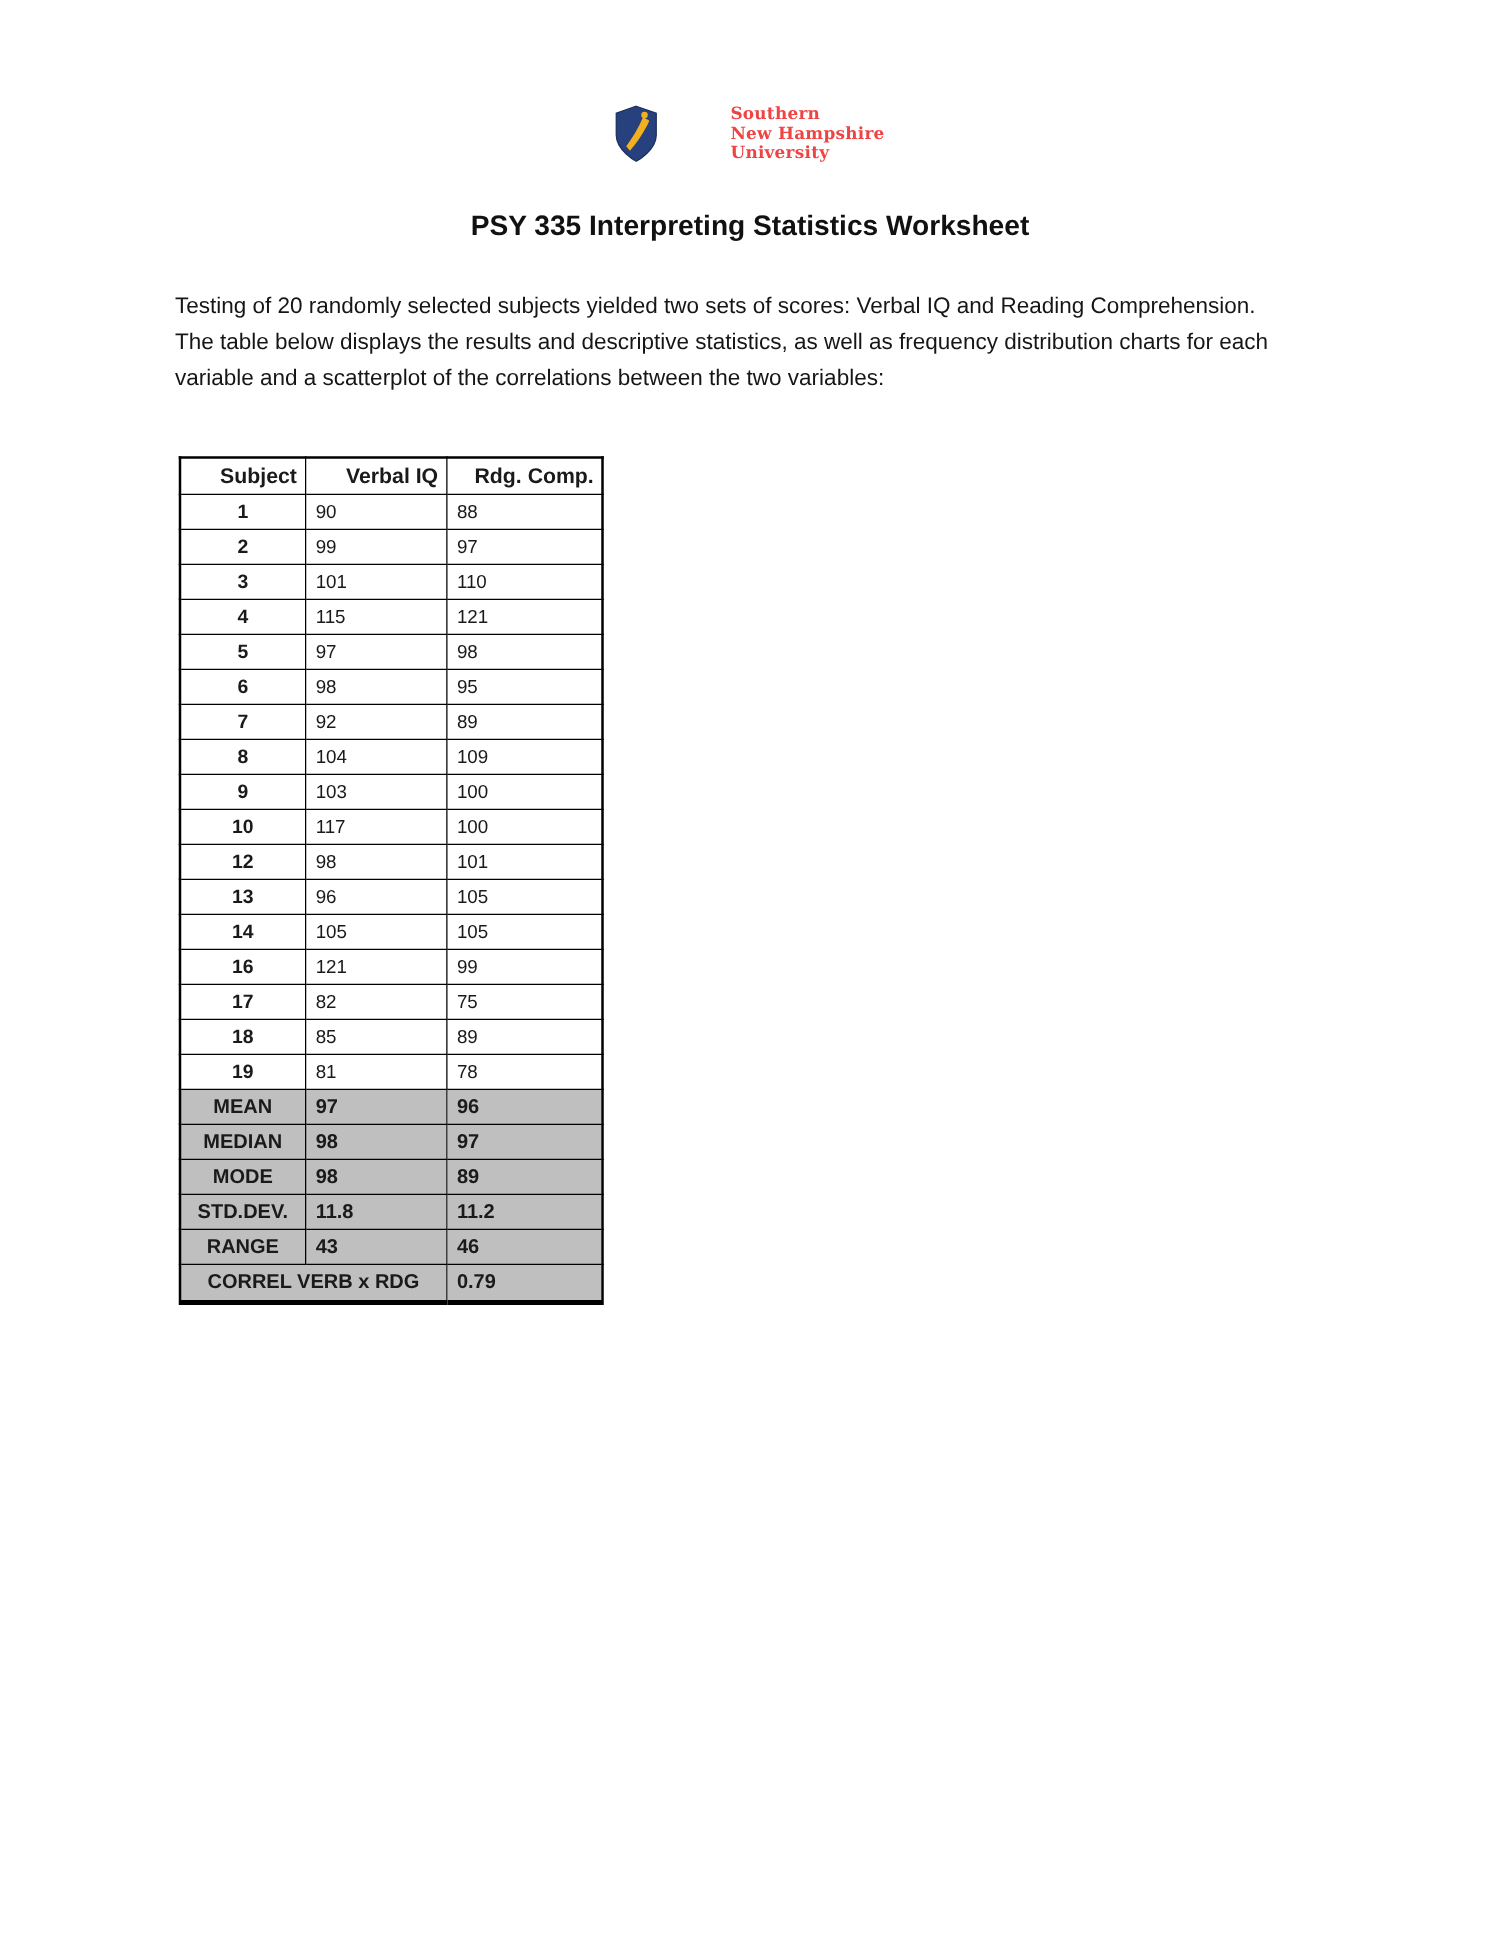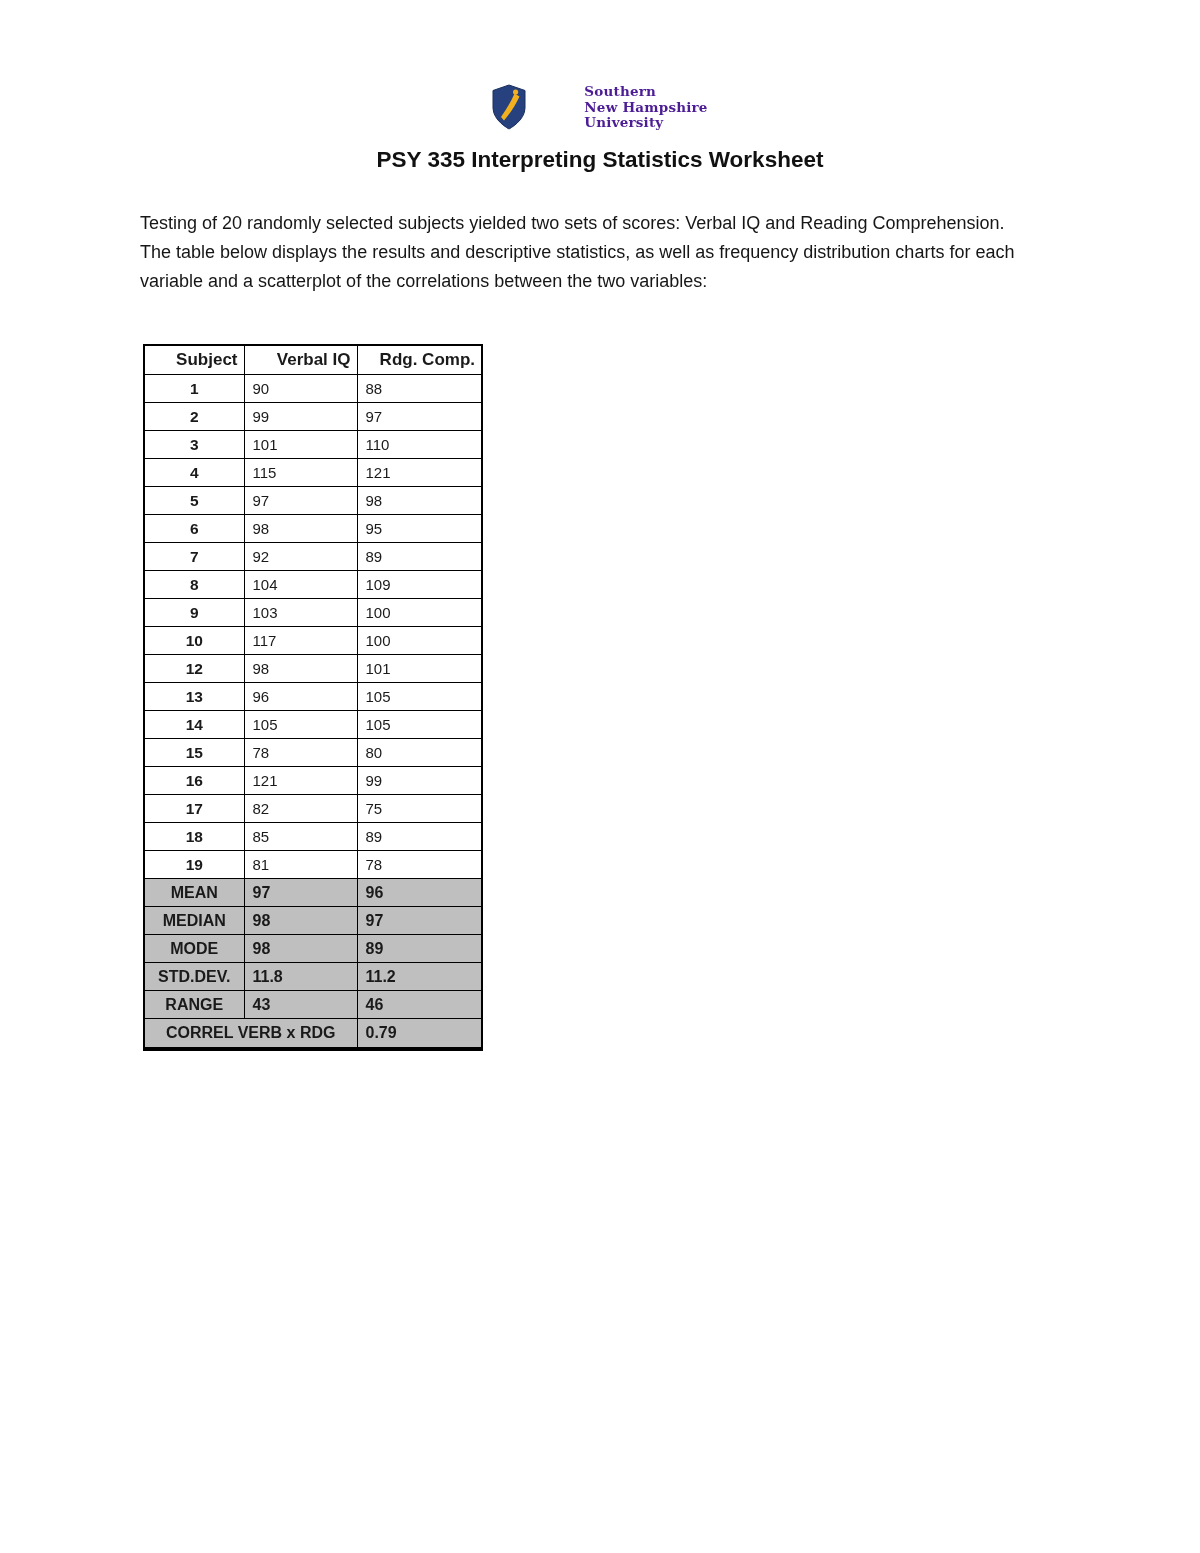--- a/index.html
+++ b/index.html
@@ -22,31 +22,31 @@
     justify-content: center;
     align-items: center;
     gap: 10px;
   }
   .logo-shield { flex: 0 0 auto; display: block; }
   .logo-text div {
     font-family: "DejaVu Serif", serif;
     font-weight: bold;
     font-size: 13.5px;
     line-height: 15.5px;
-    color: #4c1d95;
+    color: #ef4444;
     letter-spacing: 0.2px;
     margin-left: 48px;
   }
   
   .title {
     text-align: center;
     font-size: 22.5px;
     font-weight: bold;
     color: #111;
-    margin-top: 16px;
+    margin-top: 37px;
   }
   
   .intro {
     margin: 36px 180px 0 140px;
     font-size: 18px;
     line-height: 29px;
     color: #161616;
   }
   
   table.stats {
@@ -195,25 +195,20 @@
           <td class="subj" data-name="subject-cell">13</td>
           <td class="num" data-name="verbal-iq-cell">96</td>
           <td class="num" data-name="rdg-comp-cell">105</td>
         </tr>
         <tr data-name="table-row">
           <td class="subj" data-name="subject-cell">14</td>
           <td class="num" data-name="verbal-iq-cell">105</td>
           <td class="num" data-name="rdg-comp-cell">105</td>
         </tr>
         <tr data-name="table-row">
-          <td class="subj" data-name="subject-cell">15</td>
-          <td class="num" data-name="verbal-iq-cell">78</td>
-          <td class="num" data-name="rdg-comp-cell">80</td>
-        </tr>
-        <tr data-name="table-row">
           <td class="subj" data-name="subject-cell">16</td>
           <td class="num" data-name="verbal-iq-cell">121</td>
           <td class="num" data-name="rdg-comp-cell">99</td>
         </tr>
         <tr data-name="table-row">
           <td class="subj" data-name="subject-cell">17</td>
           <td class="num" data-name="verbal-iq-cell">82</td>
           <td class="num" data-name="rdg-comp-cell">75</td>
         </tr>
         <tr data-name="table-row">

